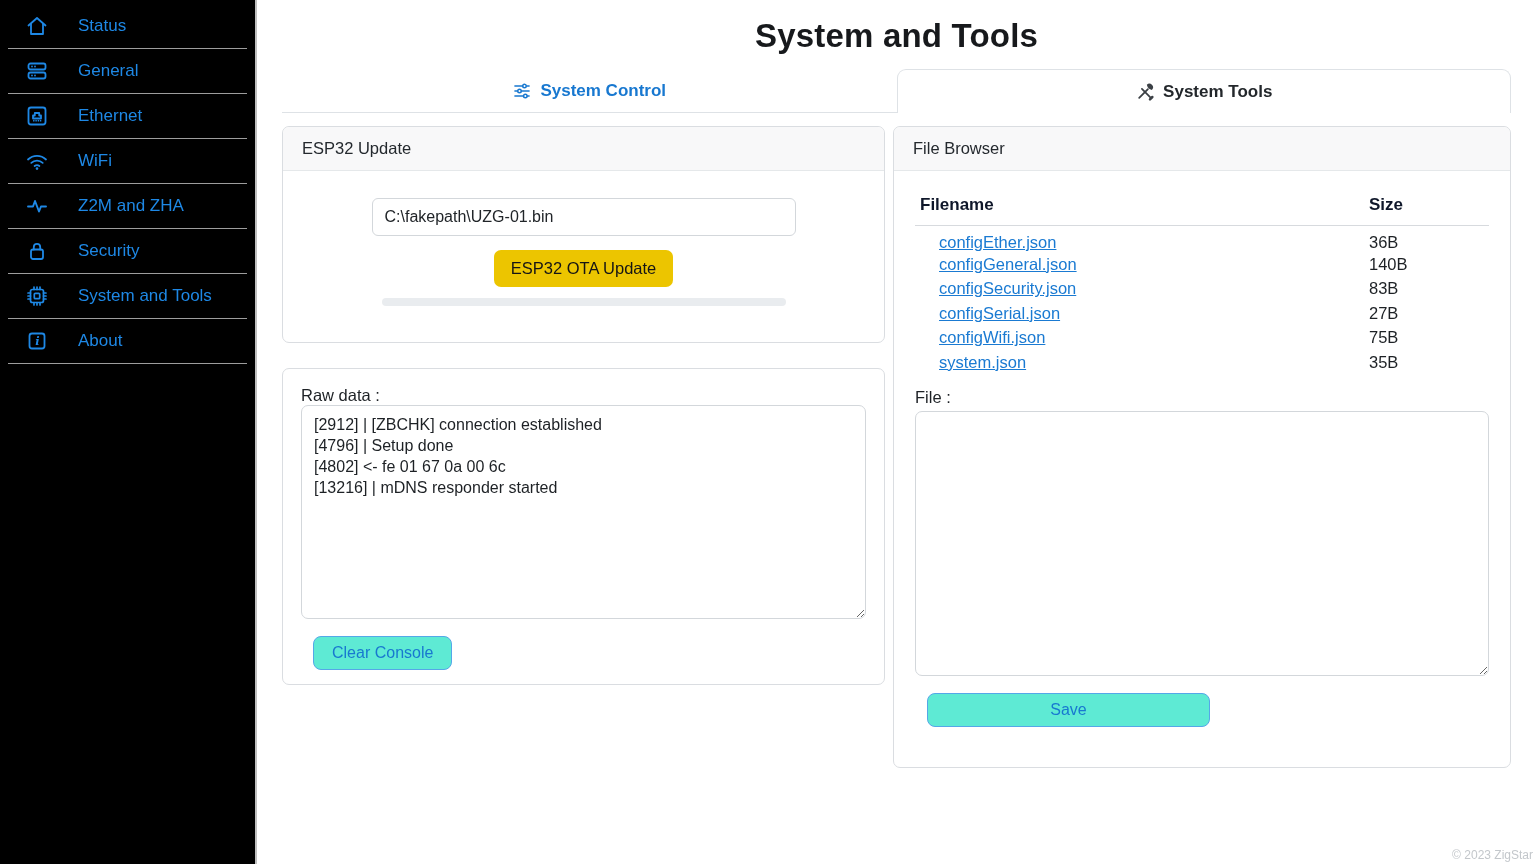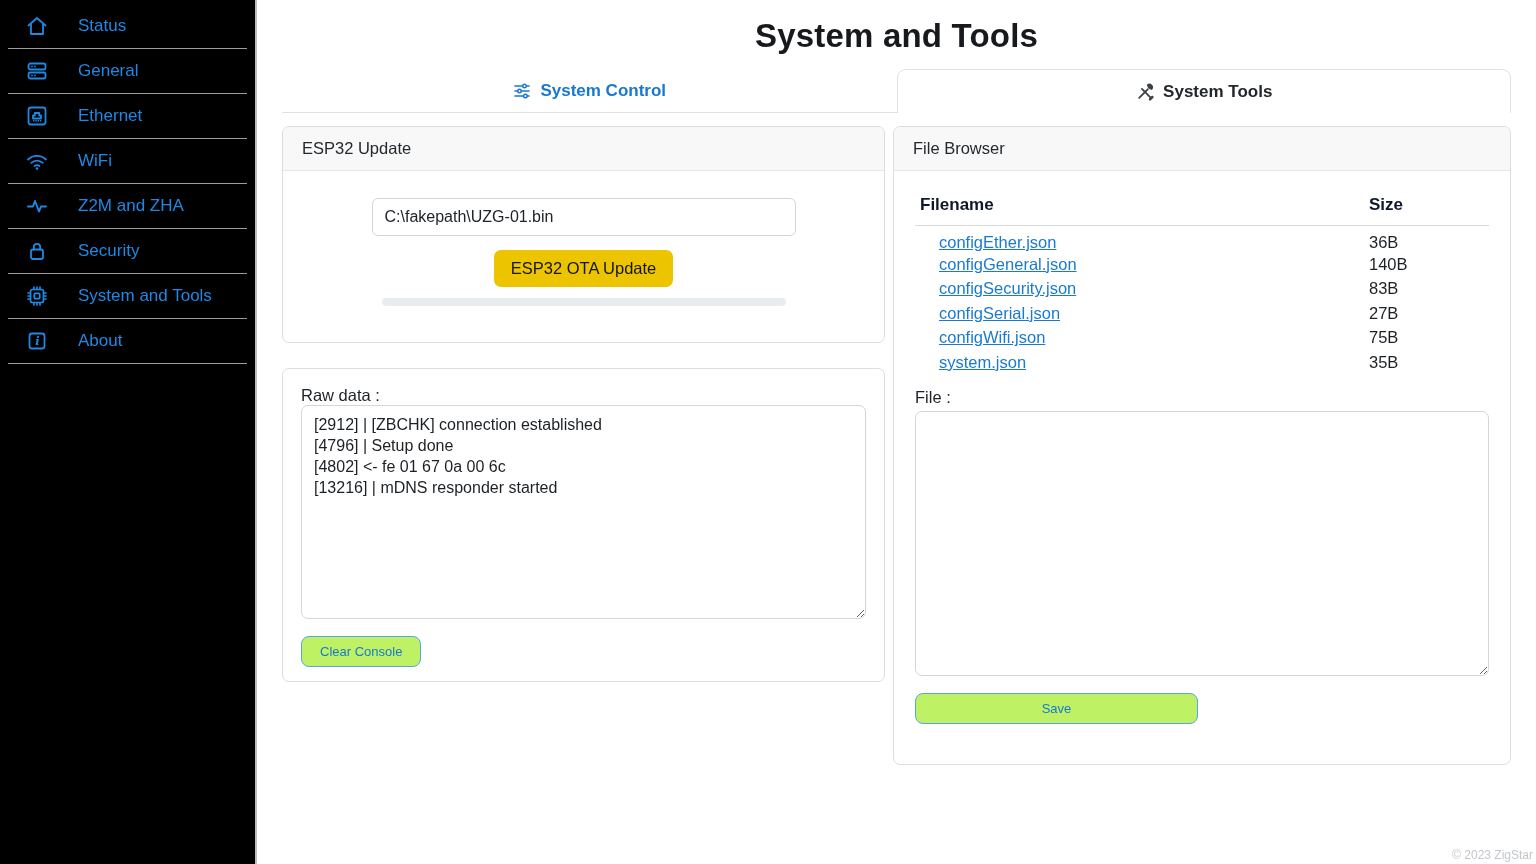--- a/index.html
+++ b/index.html
@@ -92,25 +92,26 @@
   textarea {
     font-family: "Liberation Sans", sans-serif;
     font-size: 16px; line-height: 21px; color: #1d2125;
     border: 1px solid #d3d7db; border-radius: 7px;
     padding: 8px 12px; width: 100%;
     resize: both; outline: none; background: #fff;
   }
   .console { height: 214px; }
   .outline-btn {
     margin-top: 13px;
-    background: #bef264; color: #1878d0;
+    background: #5eead4; color: #1878d0;
     border: 1px solid #55a7e8; border-radius: 8px;
-    padding: 7px 18px; font-size: 13px;
+    padding: 7px 18px; font-size: 16px;
     font-family: "Liberation Sans", sans-serif;
     cursor: pointer;
+    margin-left: 12px;
   }
 
   
   .files-body { padding: 18px 21px 40px 21px; }
   .file-table { width: 100%; border-collapse: collapse; margin-top: 6px; }
   .file-table th {
     text-align: left; font-size: 17px; font-weight: bold; color: #0f172a;
     padding: 0 0 10px 5px; border-bottom: 1px solid #d7dade;
   }
   .file-table th.size-col, .file-table td.size-col { width: 120px; padding-left: 0; }

